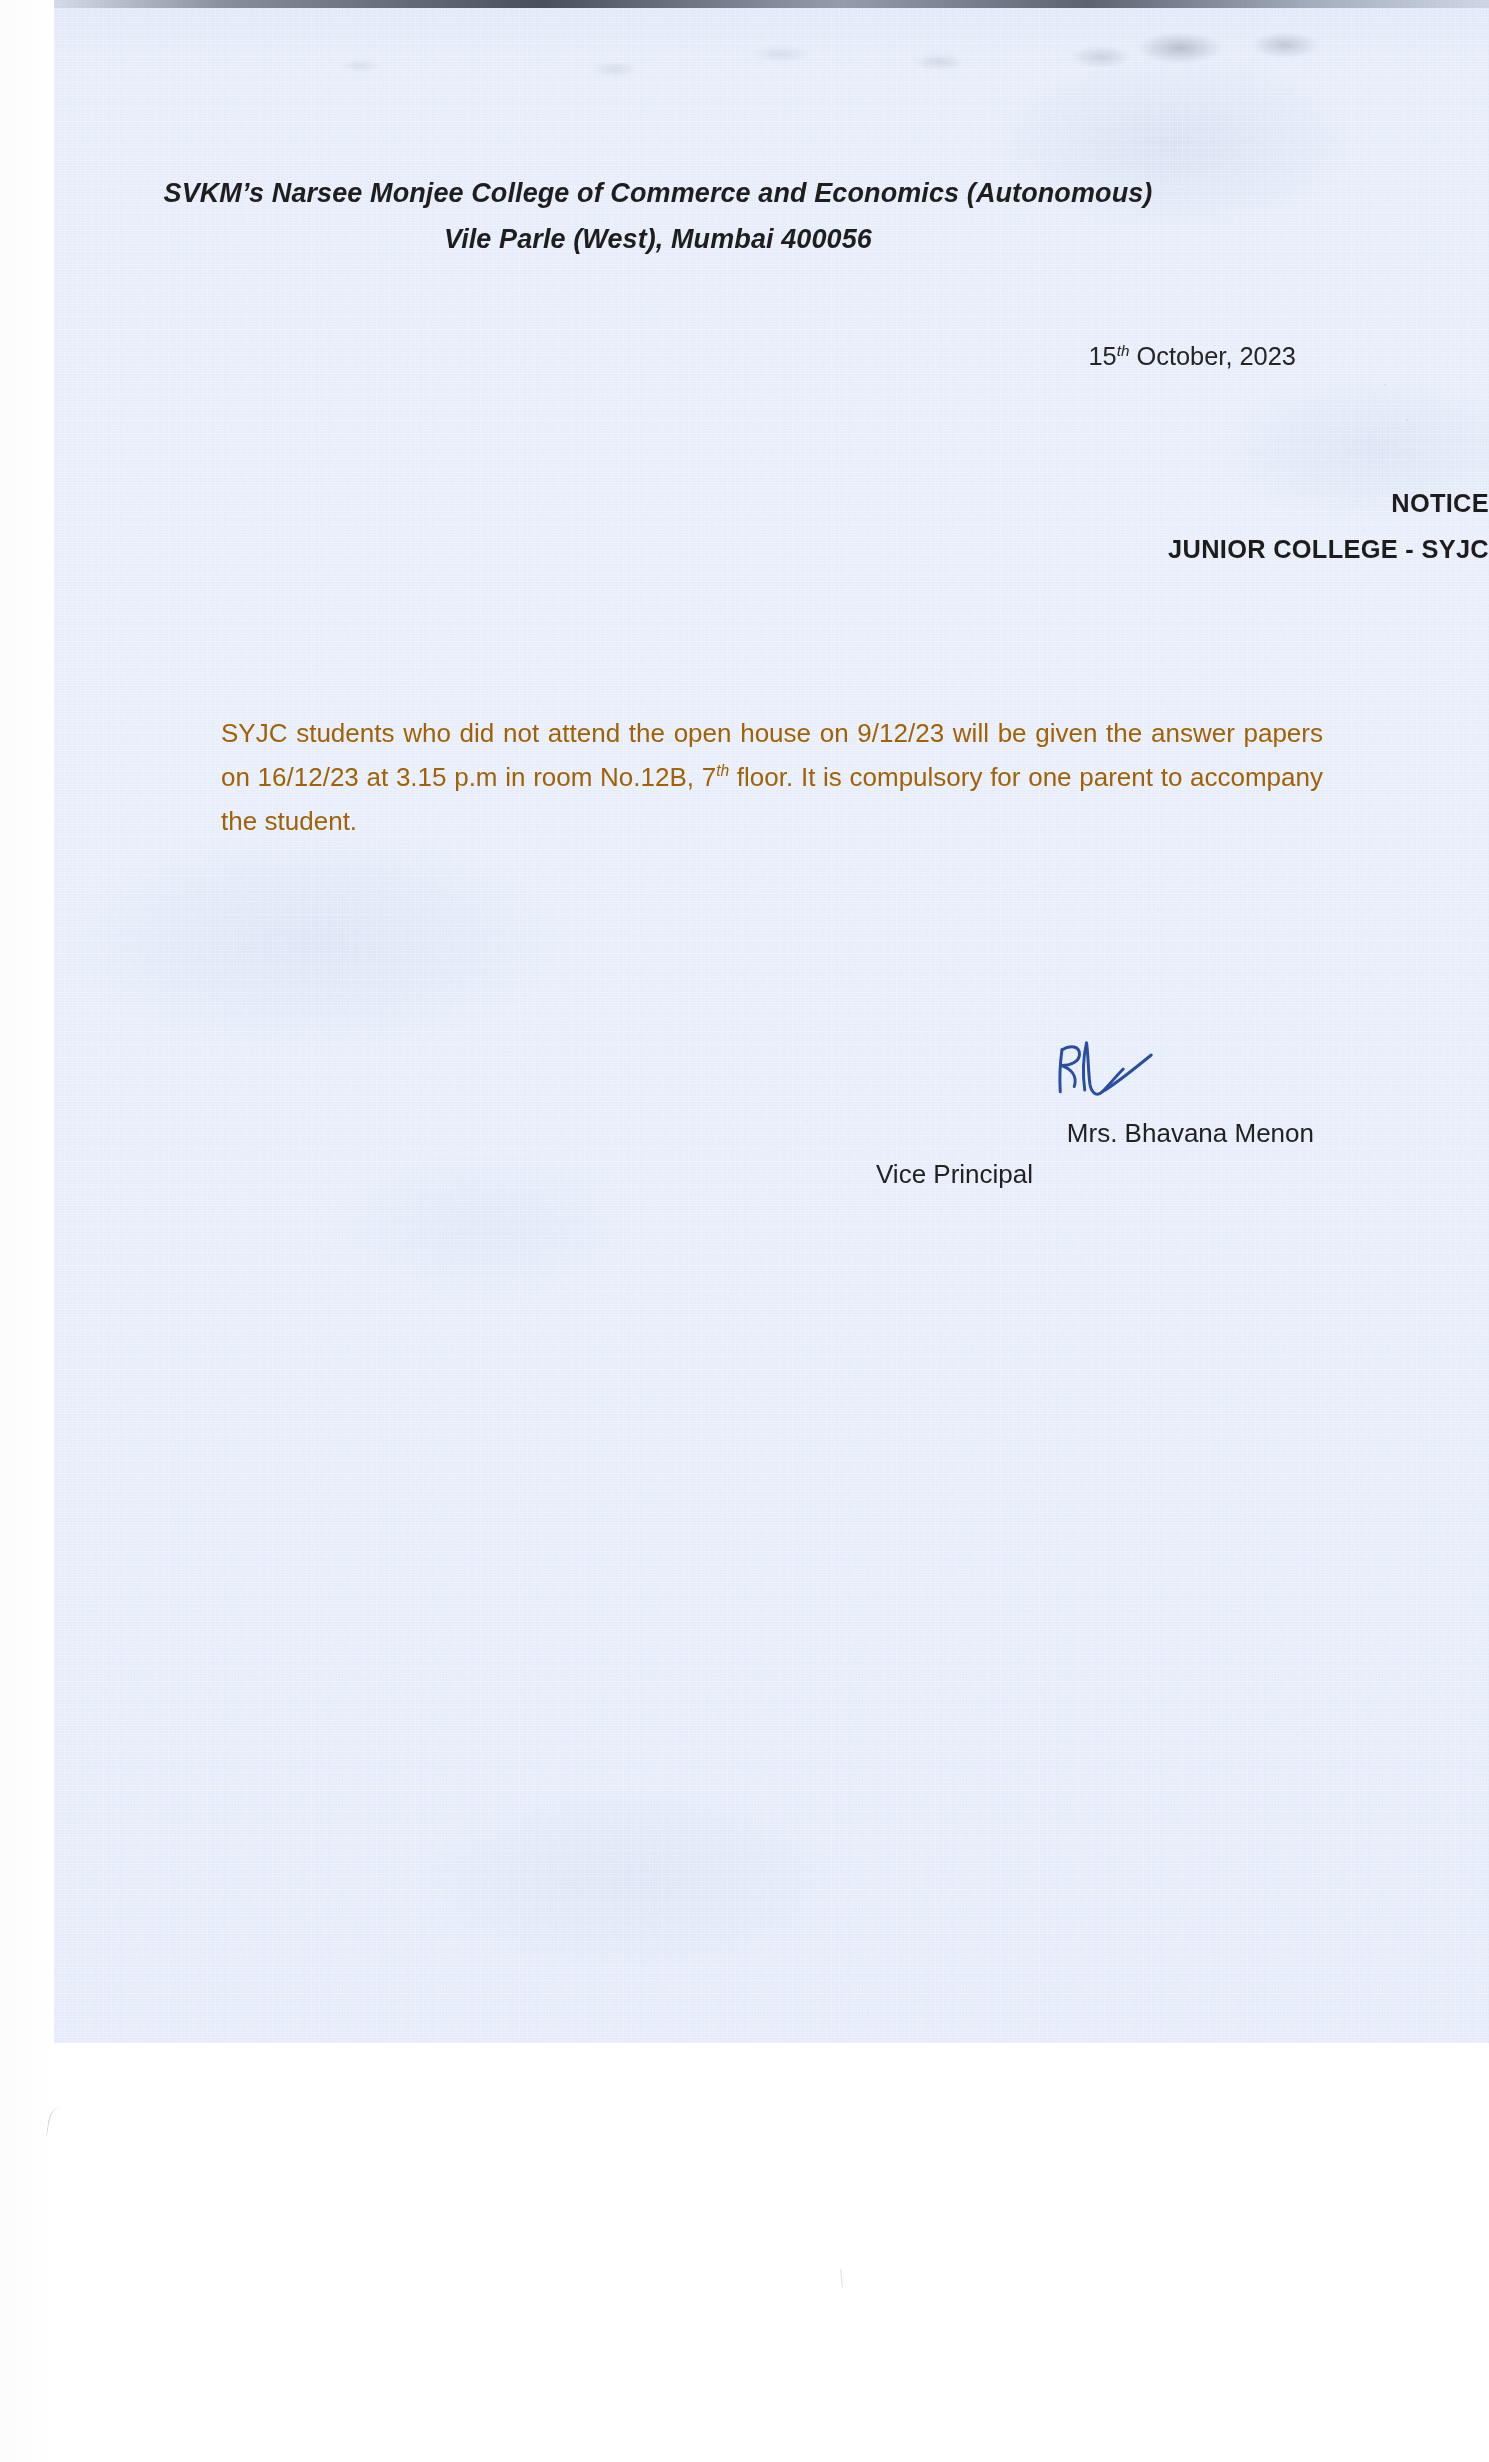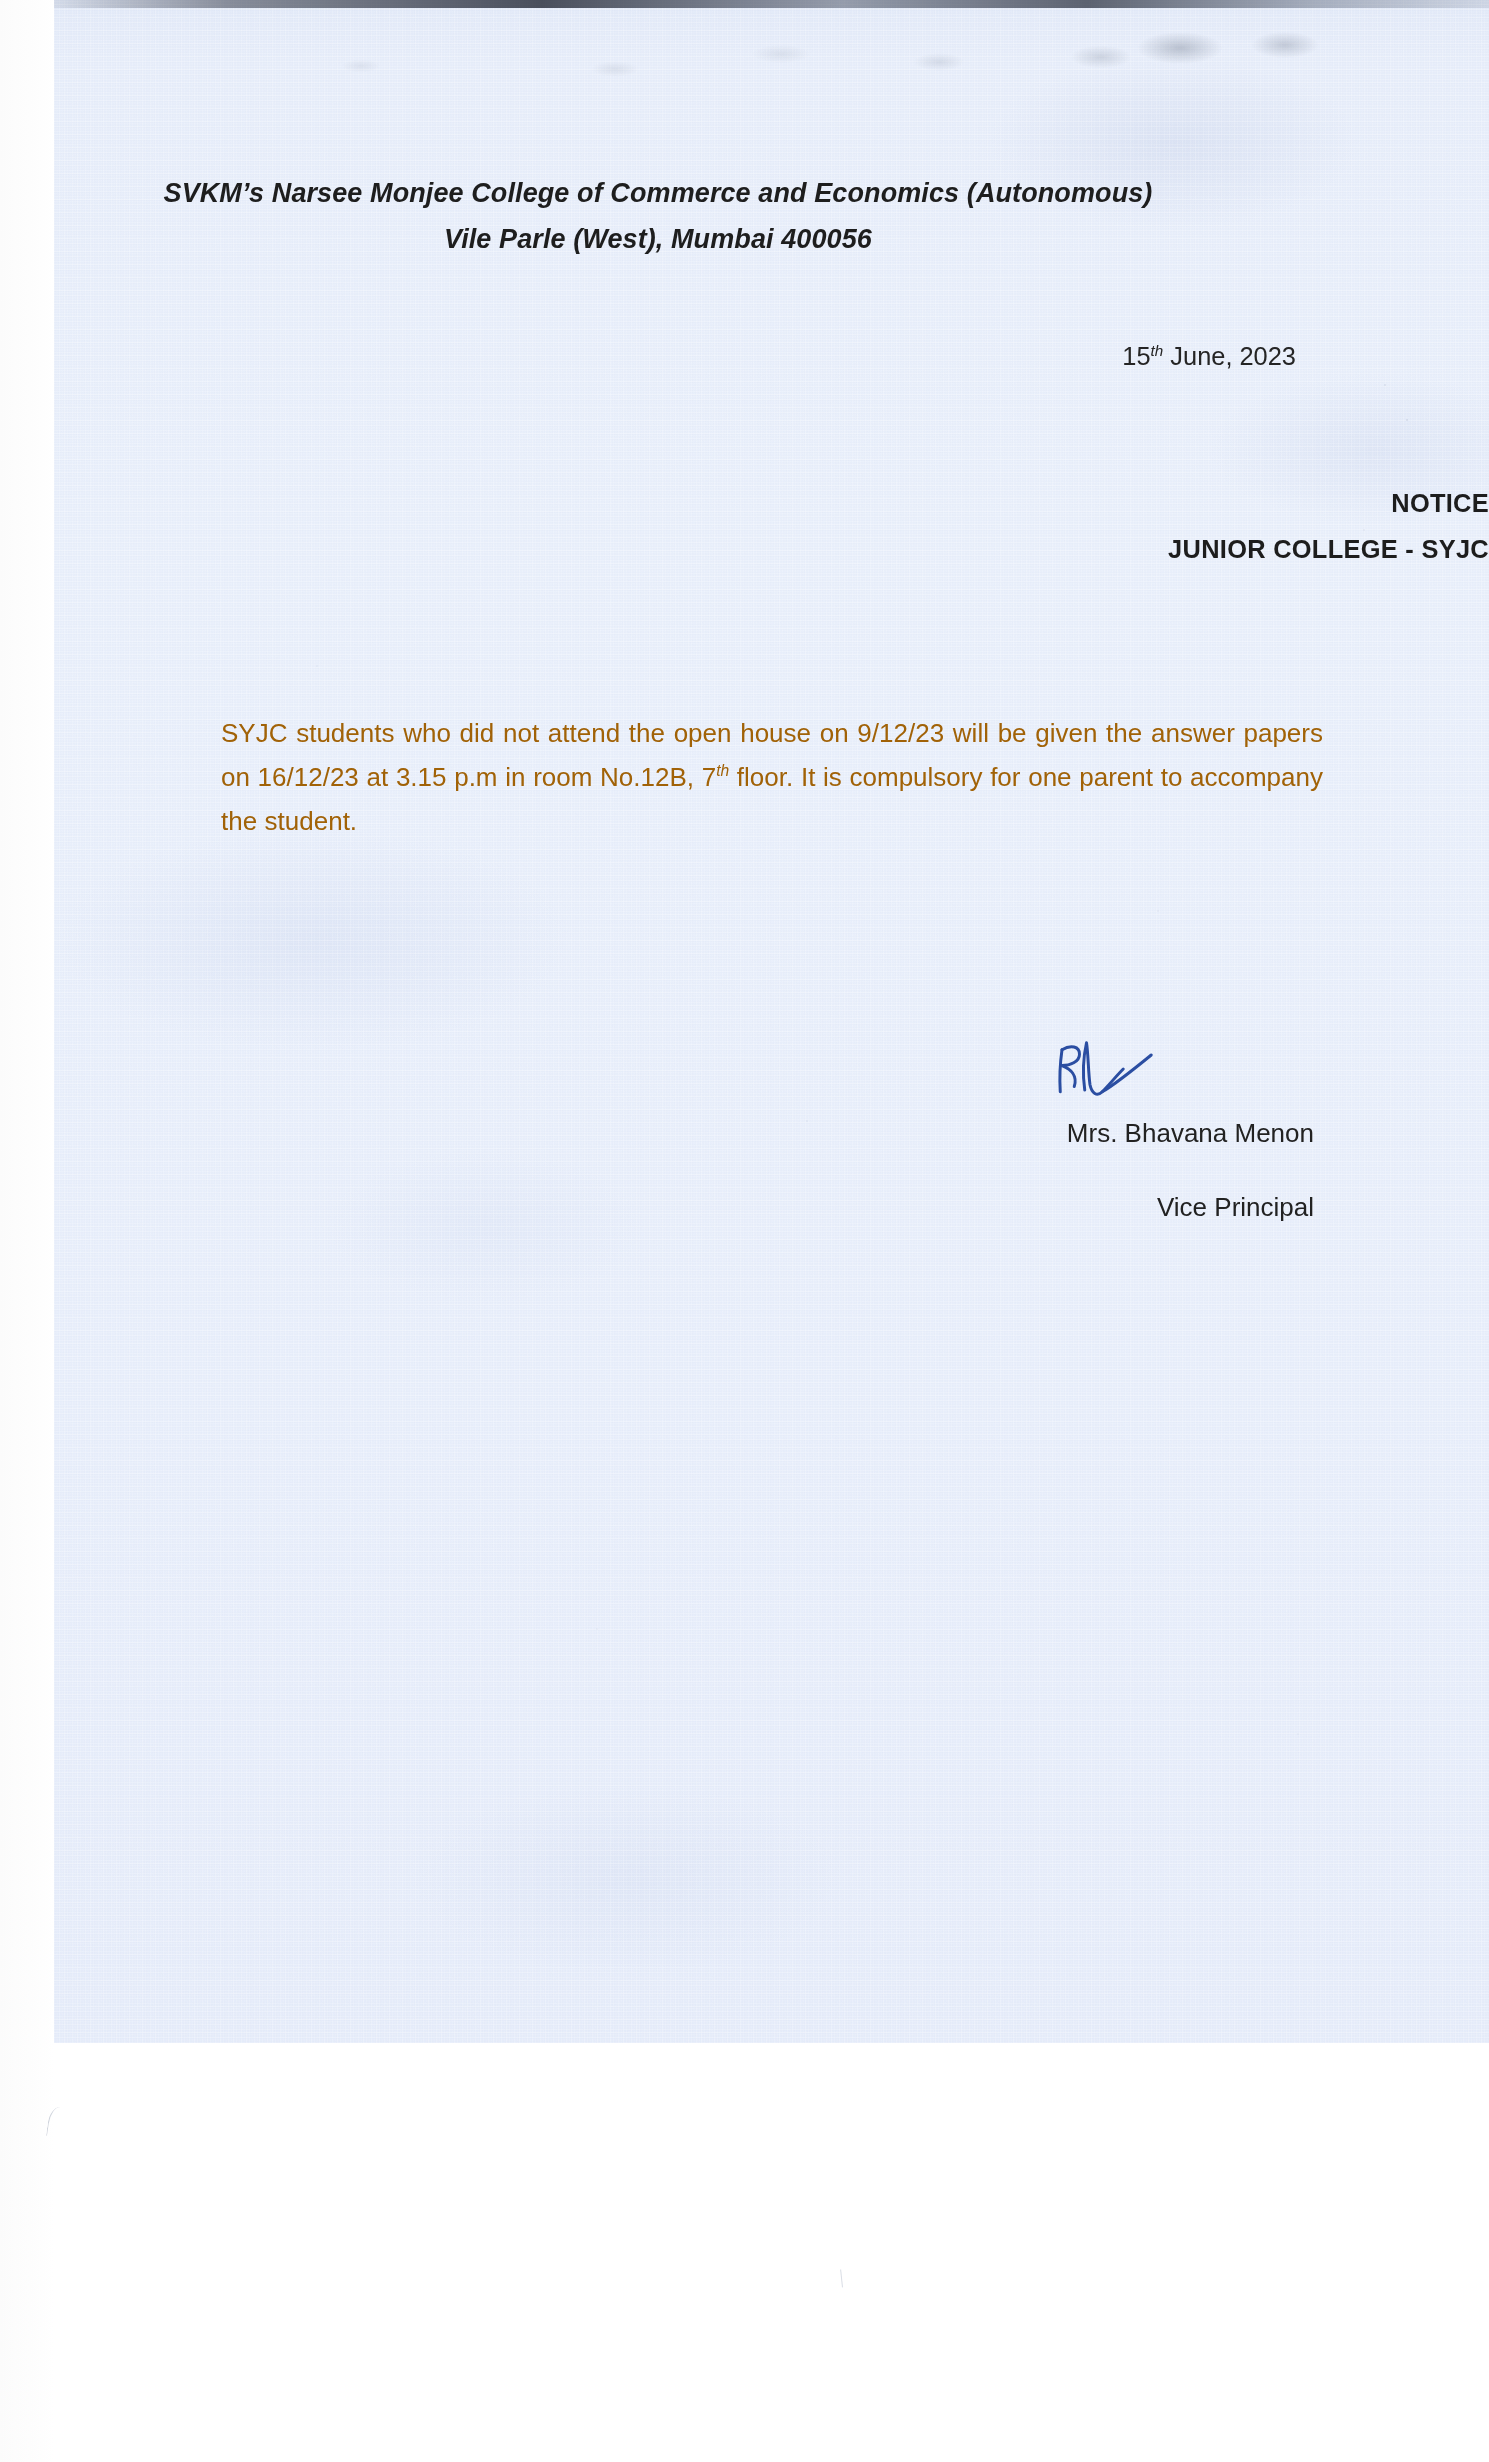--- a/index.html
+++ b/index.html
@@ -169,25 +169,24 @@
     text-align: right;
     font-size: 26px;
     line-height: 39px;
     color: #222222;
   }
   #signatory-title {
     position: absolute;
     left: 876px;
     top: 1155px;
     width: 438px;
-    text-align: right;
+    text-align: left;
     font-size: 26px;
     line-height: 39px;
     color: #222222;
-    margin-top: 33px;
   }
 
   
   #bed-mark-a {
     position: absolute;
     left: 48px;
     top: 2107px;
     width: 16px;
     height: 30px;
     border-left: 1.8px solid rgba(150,160,180,0.45);
@@ -221,21 +220,21 @@
 </div>
 <div id="bed-left-strip"></div>
 <div id="scan-top-bar"></div>
 <div id="scan-smudge"></div>
 
 <div class="doc-text" id="letterhead">
   <span class="lh-line">SVKM’s Narsee Monjee College of Commerce and Economics (Autonomous)</span>
   <span class="lh-line">Vile Parle (West), Mumbai 400056</span>
 </div>
 
-<div class="doc-text" id="notice-date"><span>15</span><sup class="ord">th</sup><span> June, 2023</span></div>
+<div class="doc-text" id="notice-date"><span>15</span><sup class="ord">th</sup><span> October, 2023</span></div>
 
 <div class="doc-text" id="notice-title">
   <span class="title-line">NOTICE</span>
   <span class="title-line">JUNIOR COLLEGE - SYJC</span>
 </div>
 
 <div class="doc-text" id="notice-body"><span>SYJC students who did not attend the open house on 9/12/23 will be given the answer papers on 16/12/23 at 3.15 p.m in room No.12B, 7</span><sup class="ord">th</sup><span> floor. It is compulsory for one parent to accompany the student.</span></div>
 
 <div id="signature-mark">
   <svg width="140" height="84" viewBox="0 0 160 96" fill="none" xmlns="http://www.w3.org/2000/svg" aria-hidden="true">

